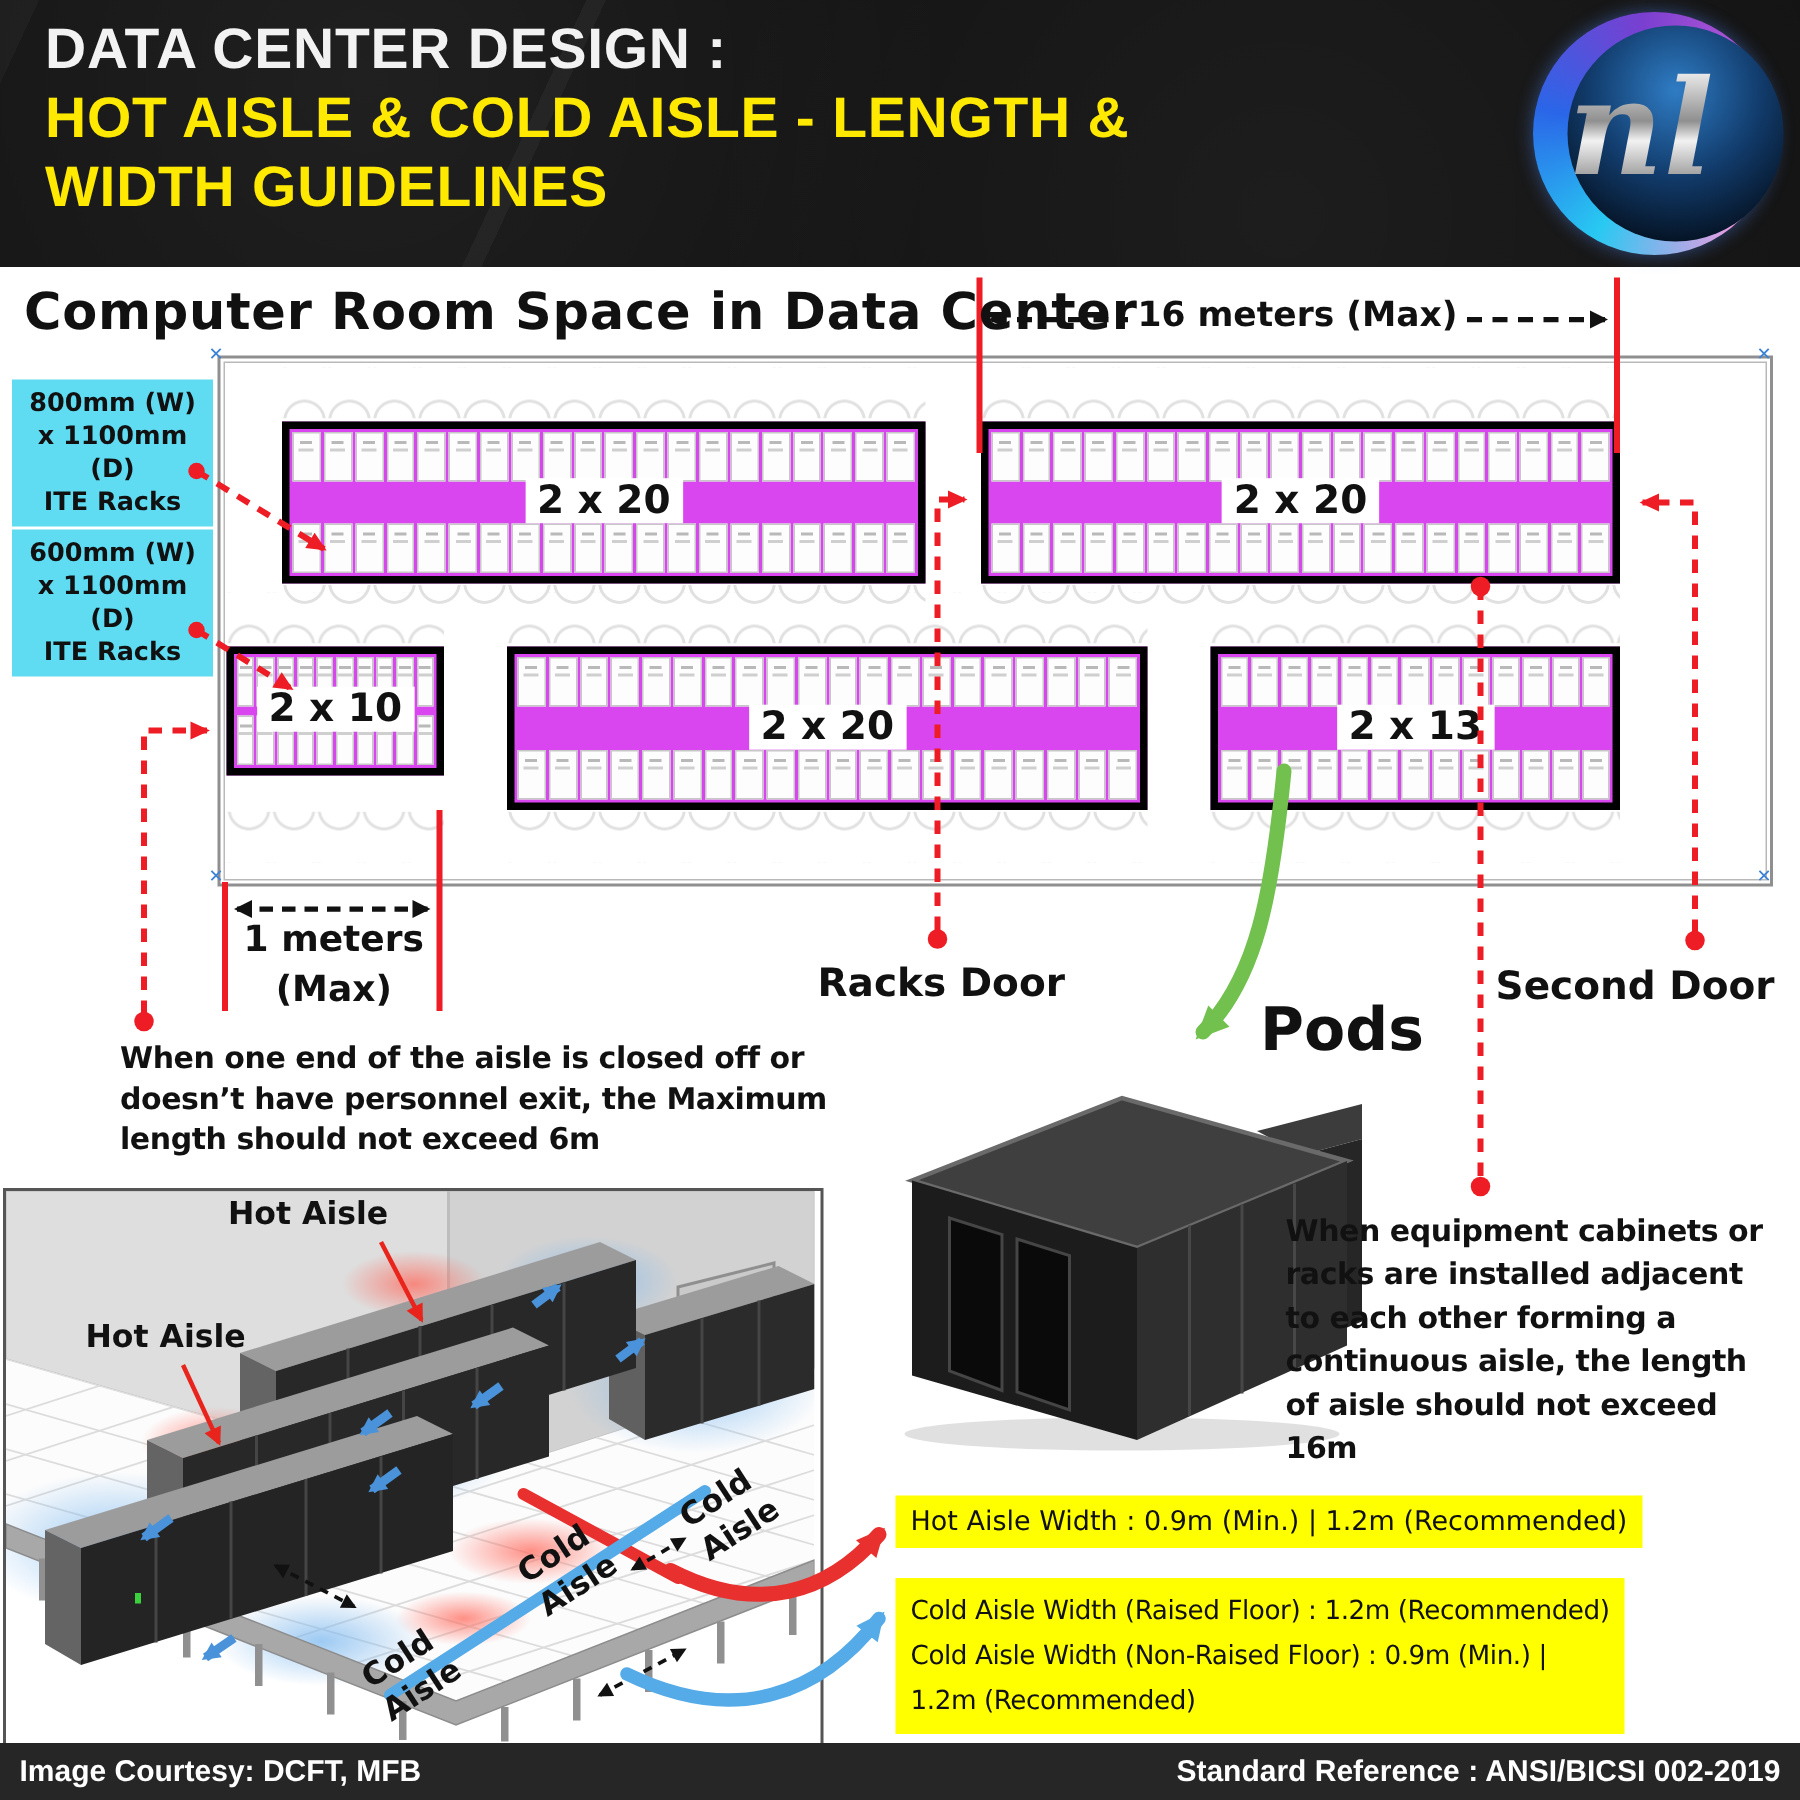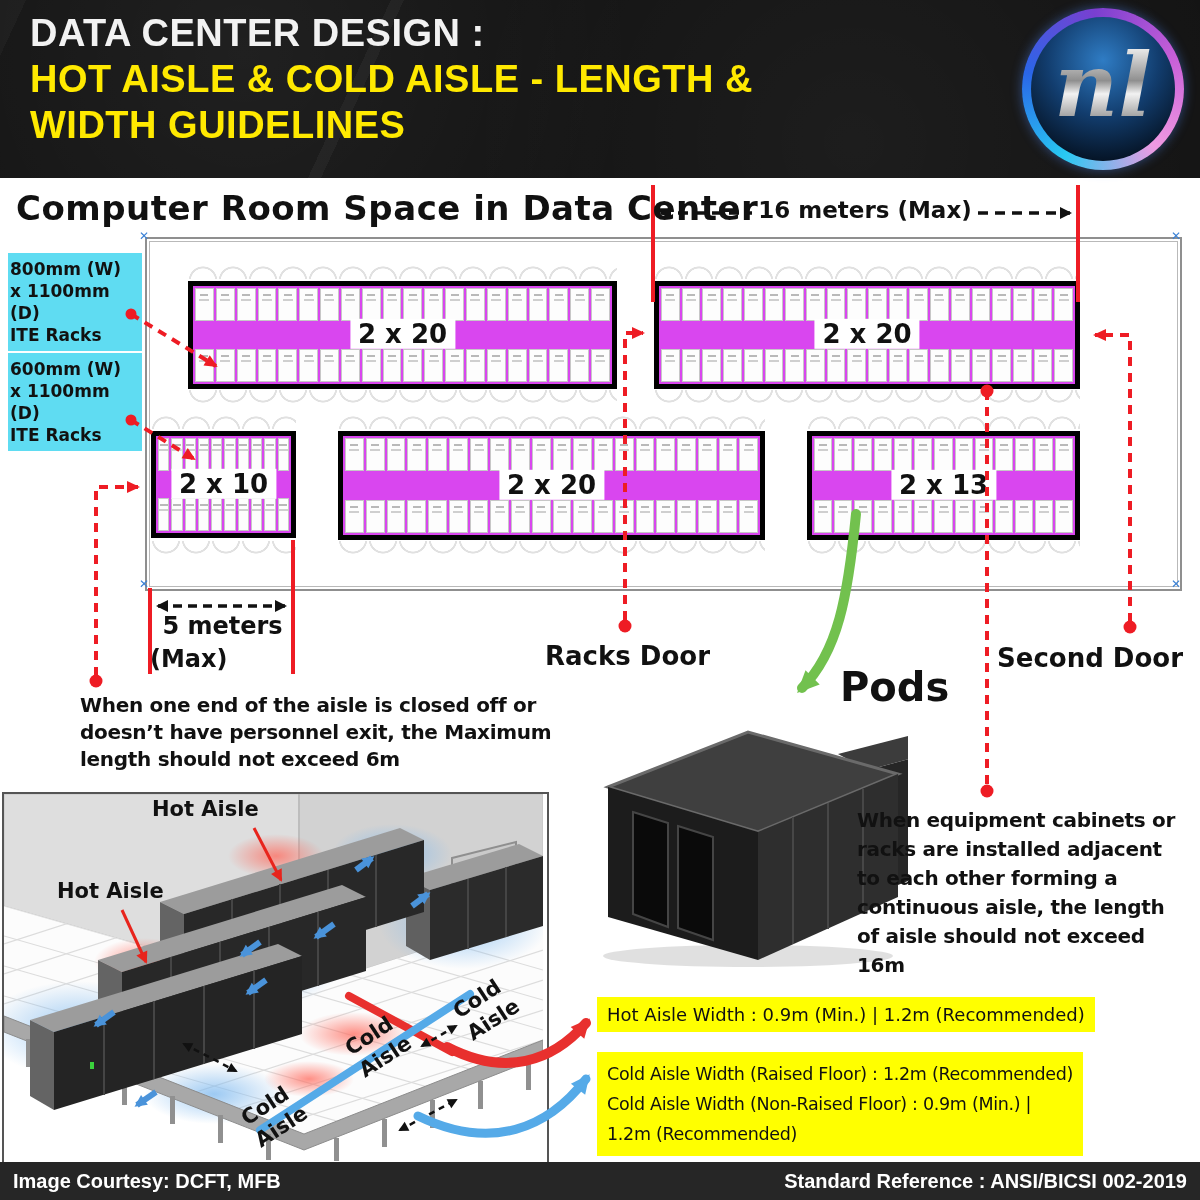--- a/index.html
+++ b/index.html
@@ -11,23 +11,23 @@
                      radial-gradient(circle at 70% 80%,rgba(255,255,255,.04),transparent 45%),
                      linear-gradient(115deg,rgba(255,255,255,.03) 0 2%,transparent 2% 30%,rgba(255,255,255,.04) 30% 31%,transparent 31%);padding-left:20px;}
   .h-line{position:absolute;left:30px;font-family:"Liberation Sans",sans-serif;font-weight:bold;
     font-size:38px;letter-spacing:.5px;white-space:nowrap;}
   #h1{top:12px;color:#f2f2f2;}
   #h2{top:58px;color:#ffe900;}
   #h3{top:104px;color:#ffe900;}
   #logo{position:absolute;left:1022px;top:8px;width:162px;height:162px;border-radius:50%;
     background:conic-gradient(from 210deg,#28c9f2,#2a66e8,#7a3fd0,#c85fd8,#f09ae2,#28c9f2);
     box-shadow:0 0 12px rgba(80,140,255,.45);}
-  #logo-inner{position:absolute;left:9px;top:9px;width:144px;height:144px;border-radius:50%;
+  #logo-inner{position:absolute;left:23px;top:9px;width:144px;height:144px;border-radius:50%;
     background:radial-gradient(circle at 50% 30%,#2f7cc4 0%,#123d6e 45%,#04101f 85%);
-    display:flex;align-items:center;justify-content:center;}
+    display:flex;align-items:center;justify-content:flex-start;}
   #logo-text{font-family:"DejaVu Serif",serif;font-style:italic;font-weight:bold;font-size:88px;
     line-height:1;background:linear-gradient(180deg,#ffffff 0%,#8f8f8f 45%,#f2f2f2 60%,#777 100%);
     -webkit-background-clip:text;background-clip:text;color:transparent;transform:translateY(-4px);}
   
   #plan-heading{position:absolute;left:16px;top:188px;font-size:34px;font-weight:bold;
     letter-spacing:.5px;white-space:nowrap;}
   #room{position:absolute;left:145px;top:237px;width:1033px;height:350px;border:2px solid #8f8f8f;background:#fff;}
   #room::after{content:"";position:absolute;left:2px;top:2px;right:2px;bottom:2px;border:1px solid #b9b9b9;}
   .corner-x{position:absolute;font-size:12px;font-weight:bold;color:#3b82d6;z-index:4;}
   #deco-layer{position:absolute;left:147px;top:239px;width:1029px;height:346px;overflow:hidden;}
@@ -38,28 +38,28 @@
   .cell-band{position:absolute;left:0;right:0;height:37px;display:flex;gap:2px;padding:2px;box-sizing:border-box;}
   .cell-band.top{top:0;}
   .cell-band.bottom{bottom:0;}
   .cell{flex:1;border:1.5px solid #c7c7c7;background:#fdfdfd;
     background-image:linear-gradient(#b9b9b9,#b9b9b9),linear-gradient(#cfcfcf,#cfcfcf);
     background-size:8px 2px,10px 2px;background-position:50% 5px,50% 10px;background-repeat:no-repeat;}
   .row-label{position:absolute;left:50%;top:50%;transform:translate(-50%,-54%);background:#fff;
     padding:0 8px;font-size:26px;font-weight:bold;white-space:nowrap;z-index:2;}
   
   .cyan-box{position:absolute;left:8px;width:130px;background:#5fdcf2;padding:5px 2px;
-    font-size:17px;font-weight:bold;line-height:22px;z-index:4;}
+    text-align:center;font-size:17px;font-weight:bold;line-height:22px;z-index:4;}
   #cyan1{top:253px;}
   #cyan2{top:353px;}
   
   .lbl{position:absolute;font-weight:bold;z-index:6;white-space:nowrap;}
   #lbl-16m{left:755px;top:197px;width:220px;text-align:center;font-size:23px;}
   #lbl-6m-1{left:150px;top:612px;width:145px;text-align:center;font-size:24px;}
-  #lbl-6m-2{left:150px;top:645px;width:145px;text-align:left;font-size:24px;}
+  #lbl-6m-2{left:150px;top:645px;width:145px;text-align:center;font-size:24px;}
   #lbl-first-door{left:545px;top:641px;width:165px;text-align:center;font-size:26px;}
   #lbl-second-door{left:995px;top:643px;width:190px;text-align:center;font-size:26px;}
   #lbl-pods{left:840px;top:664px;font-size:40px;}
   .note{position:absolute;font-weight:bold;z-index:6;}
   #note1{left:80px;top:692px;font-size:20px;line-height:27px;letter-spacing:-.3px;}
   #note2{left:857px;top:806px;font-size:20px;line-height:29px;letter-spacing:-.3px;}
   
   .ybox{position:absolute;background:#ffff00;padding:7px 10px;font-weight:normal;z-index:4;white-space:nowrap;}
   #ybox1{left:597px;top:997px;font-size:18px;}
   #ybox2{left:597px;top:1052px;font-size:17.5px;line-height:30px;letter-spacing:-.3px;}
@@ -200,21 +200,21 @@
           <div class="cell"></div>
           <div class="cell"></div>
           <div class="cell"></div>
           <div class="cell"></div>
           <div class="cell"></div>
           <div class="cell"></div>
           <div class="cell"></div>
         </div>
         <div class="row-label">2 x 20</div>
       </div>
-      <div class="rack-row" style="left: 151px; top: 431px; width: 145px; height: 107px;">
+      <div class="rack-row" style="left: 151px; top: 431px; width: 145px; height: 86px;">
         <div class="cell-band top">
           <div class="cell"></div>
           <div class="cell"></div>
           <div class="cell"></div>
           <div class="cell"></div>
           <div class="cell"></div>
           <div class="cell"></div>
           <div class="cell"></div>
           <div class="cell"></div>
           <div class="cell"></div>
@@ -321,21 +321,21 @@
     <div>x 1100mm (D)</div>
     <div>ITE Racks</div>
   </div>
   <div class="cyan-box" id="cyan2">
     <div>600mm (W)</div>
     <div>x 1100mm (D)</div>
     <div>ITE Racks</div>
   </div>
 
   <div class="lbl" id="lbl-16m">16 meters (Max)</div>
-  <div class="lbl" id="lbl-6m-1">5 meters</div>
+  <div class="lbl" id="lbl-6m-1">1 meters</div>
   <div class="lbl" id="lbl-6m-2">(Max)</div>
   <div class="lbl" id="lbl-first-door">Racks Door</div>
   <div class="lbl" id="lbl-second-door">Second Door</div>
   <div class="lbl" id="lbl-pods">Pods</div>
 
   <div class="note" id="note1">
     <div>When one end of the aisle is closed off or</div>
     <div>doesn’t have personnel exit, the Maximum</div>
     <div>length should not exceed 6m</div>
   </div>

